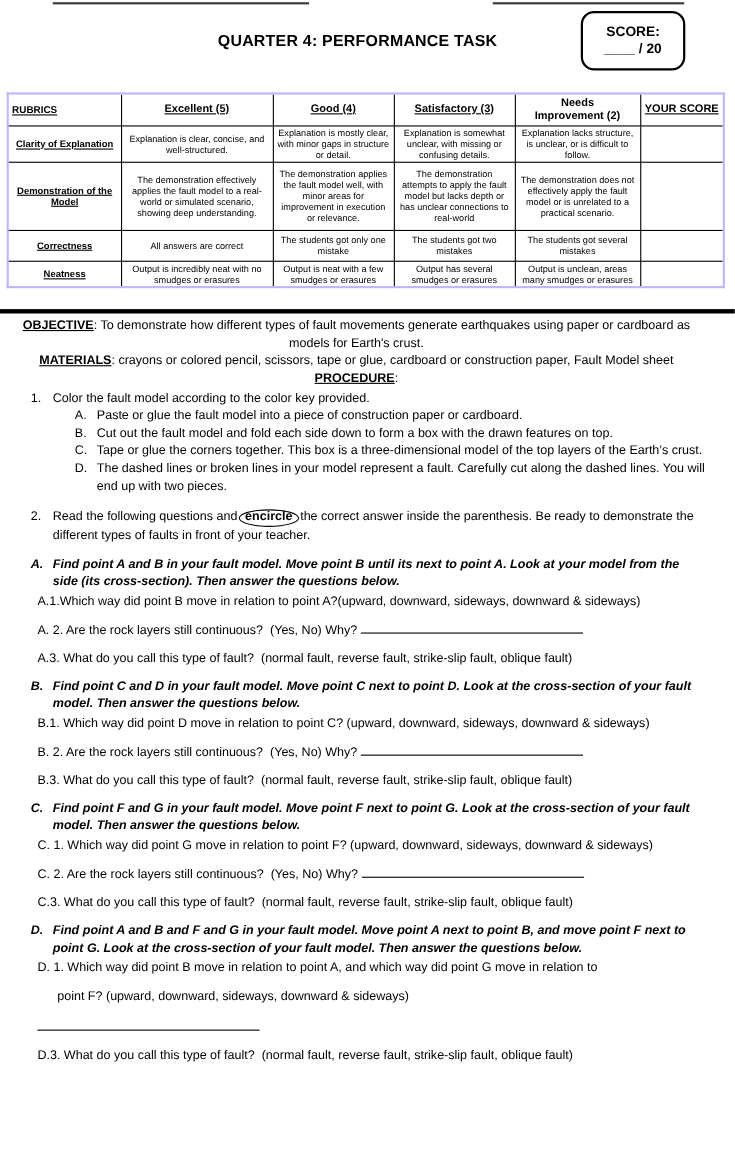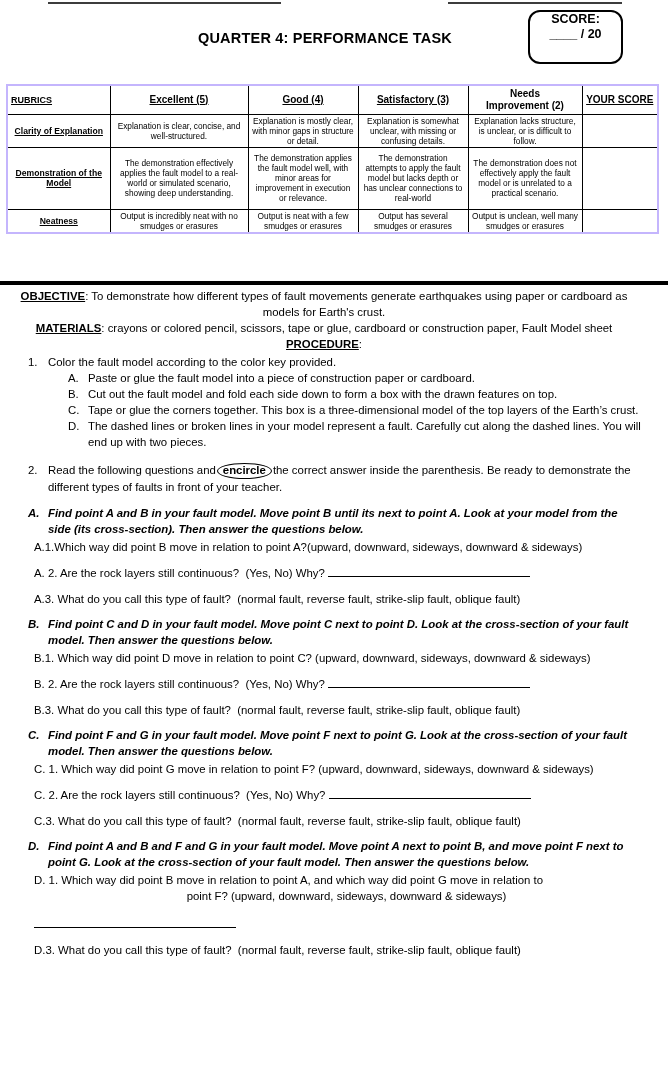--- a/index.html
+++ b/index.html
@@ -8,21 +8,21 @@
   .page { position:relative; width:668px; height:1065px; background:#fff; }
 
   
   .top-line { position:absolute; top:2px; border-top:2.6px solid #3c3c3c; }
   .top-line.left  { left:48px;  width:233px; }
   .top-line.right { left:448px; width:174px; }
 
   
   .score-box { position:absolute; top:10px; left:528px; width:95px; height:54px;
     border:2.6px solid #000; border-radius:12px; display:flex; flex-direction:column;
-    align-items:center; justify-content:flex-start; font-weight:bold; font-size:12.5px; line-height:15px; }
+    align-items:center; justify-content:center; font-weight:bold; font-size:12.5px; line-height:15px; }
 
   
   .titles { position:absolute; top:30px; left:0; width:650px; text-align:center; }
   .title1 { font-size:14.5px; font-weight:bold; letter-spacing:.2px; }
   .title2 { font-size:12.6px; font-weight:bold; text-decoration:underline; margin-top:3px; }
 
   
   table.rubric { position:absolute; top:84px; left:6px; width:651px; border-collapse:collapse;
     table-layout:fixed; font-size:8.3px; line-height:10px; text-align:center; border:2px solid #c4b5fd; }
   table.rubric td { border:1.3px solid #000; padding:1px 3px; vertical-align:middle; }
@@ -48,21 +48,21 @@
   .step2 { margin-top:12px; }
   .encircle { font-weight:bold; border:1.6px solid #000; border-radius:50%; padding:0 5px 1px 5px; margin:0 1px; display:inline-block; line-height:13px; }
 
   .qblock { margin-top:9px; }
   .qblock.first { margin-top:10px; }
   .qintro { display:flex; padding-left:21px; font-weight:bold; font-style:italic; margin-bottom:2px; }
   .qintro .qmark { flex:none; width:20px; }
   .qintro .qtext { flex:1; }
   .subq { padding-left:27px; margin-bottom:10px; white-space:pre-wrap; }
   .subq.last { margin-bottom:0; }
-  .cont2 { padding-left:45px; margin-bottom:12px; white-space:pre-wrap;text-align:center; }
+  .cont2 { padding-left:45px; margin-top:10px; margin-bottom:12px; white-space:pre-wrap; }
   .blank { display:inline-block; width:202px; border-bottom:1.3px solid #000; height:11px; vertical-align:baseline; }
 </style>
 </head>
 <body>
 
 <div class="page">
 
   <div class="top-line left"></div>
   <div class="top-line right"></div>
 
@@ -102,26 +102,34 @@
       <td></td>
     </tr>
     <tr class="r2">
       <td class="rowlabel">Demonstration of the Model</td>
       <td>The demonstration effectively applies the fault model to a real-world or simulated scenario, showing deep understanding.</td>
       <td>The demonstration applies the fault model well, with minor areas for improvement in execution or relevance.</td>
       <td>The demonstration attempts to apply the fault model but lacks depth or has unclear connections to real-world</td>
       <td>The demonstration does not effectively apply the fault model or is unrelated to a practical scenario.</td>
       <td></td>
     </tr>
+    <tr class="r3">
+      <td class="rowlabel">Correctness</td>
+      <td>All answers are correct</td>
+      <td>The students got only one mistake</td>
+      <td>The students got two mistakes</td>
+      <td>The students got several mistakes</td>
+      <td></td>
+    </tr>
     <tr class="r4">
       <td class="rowlabel">Neatness</td>
       <td>Output is incredibly neat with no smudges or erasures</td>
       <td>Output is neat with a few smudges or erasures</td>
       <td>Output has several smudges or erasures</td>
-      <td>Output is unclean, well many smudges or erasures</td>
+      <td>Output is unclean, areas many smudges or erasures</td>
       <td></td>
     </tr>
   </tbody>
     </table>
 
   <div class="divider"></div>
 
   <div class="content">
 
     <p class="para"><span class="bu">OBJECTIVE</span><span>: To demonstrate how different types of fault movements generate earthquakes using paper or cardboard as models for Earth's crust.</span></p>

